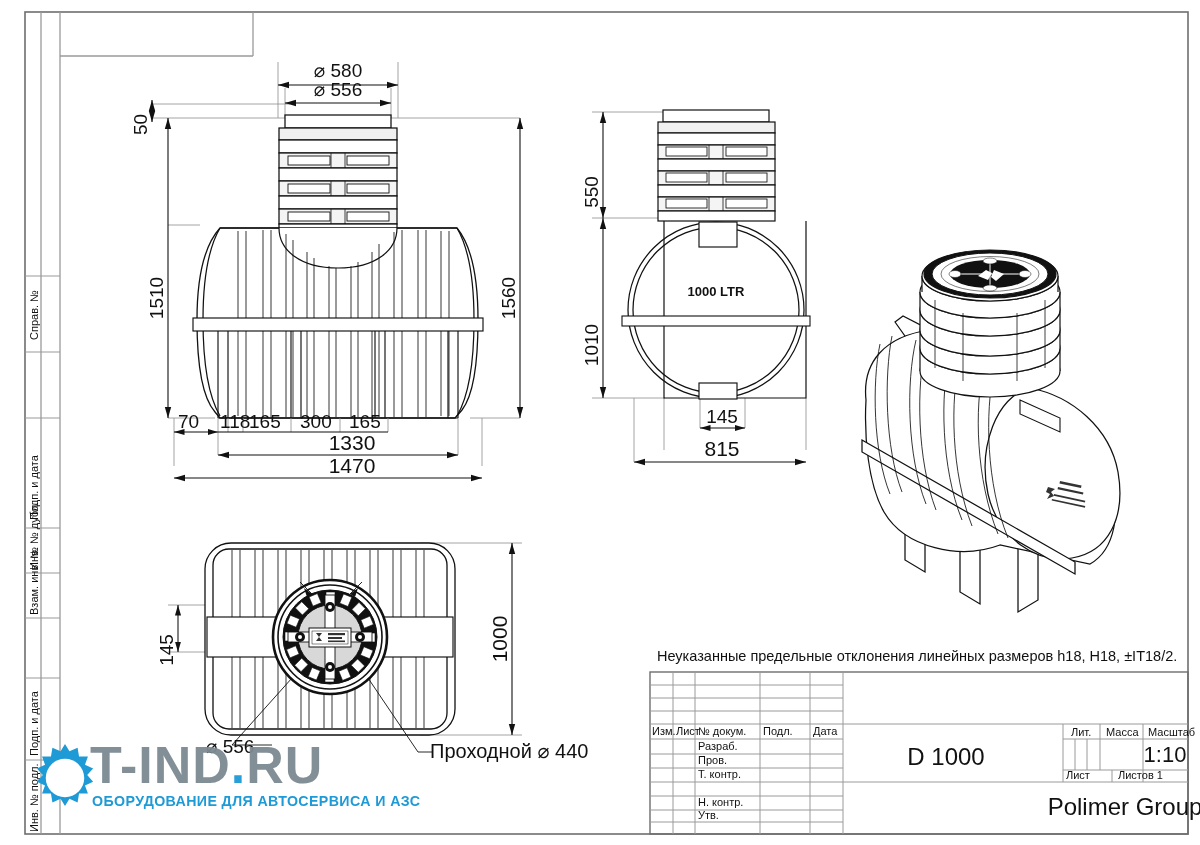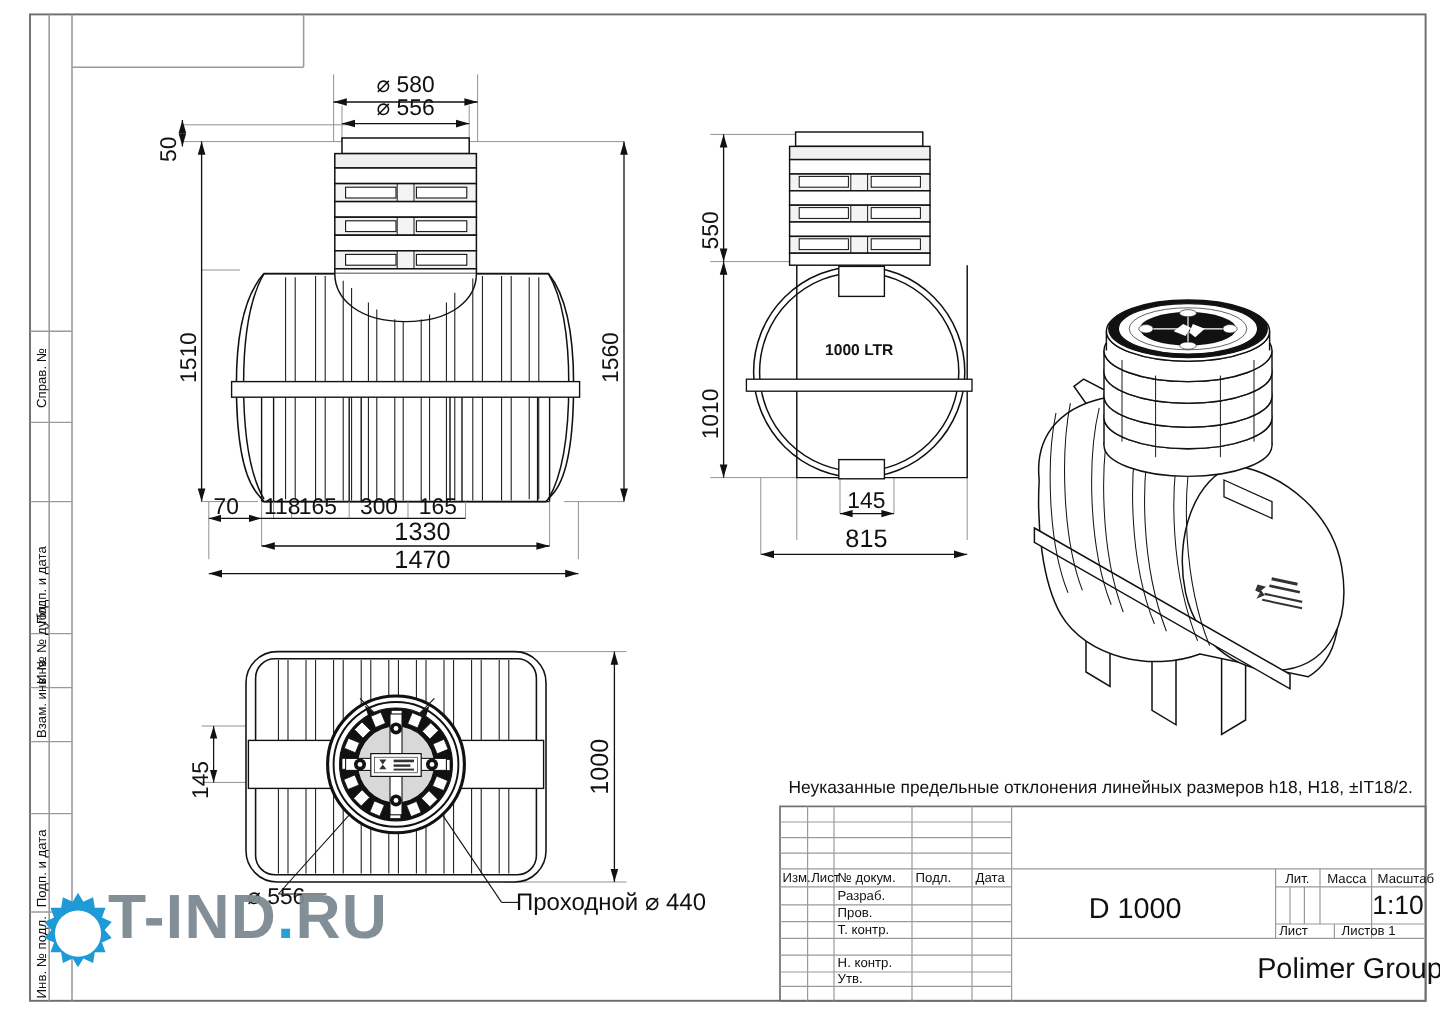--- a/index.html
+++ b/index.html
@@ -525,20 +525,21 @@
       <g fill="#1e9ad6">
         <path d="M50,4 l6,10 l11,-5 l2,12 l12,0 l-4,11 l11,5 l-8,9 l8,9 l-11,5 l4,11 l-12,0 l-2,12
                  l-11,-5 l-6,10 l-6,-10 l-11,5 l-2,-12 l-12,0 l4,-11 l-11,-5 l8,-9 l-8,-9 l11,-5
                  l-4,-11 l12,0 l2,-12 l11,5 Z"></path>
       </g>
       <circle cx="50" cy="50" r="26" fill="#fff"></circle>
       <path d="M50,26 a24,24 0 1,0 0,48 a24,24 0 0,1 0,-48 Z" fill="#1e9ad6"></path>
       <path d="M50,34 a16,16 0 1,0 0,32 a16,16 0 0,1 0,-32 Z" fill="#fff"></path>
     </svg>
     <div class="wm-main"><span>T-IND</span><span class="dot">.</span><span>RU</span></div>
+    <div class="wm-sub">ОБОРУДОВАНИЕ ДЛЯ АВТОСЕРВИСА И АЗС</div>
   </div>
 
   <svg class="layer">
     <text class="notetxt" x="657" y="661">Неуказанные предельные отклонения линейных размеров h18, H18, ±IT18/2.</text>
 
     <g stroke="#6e6e6e" stroke-width="1.4" fill="none">
       <rect x="650" y="672" width="538" height="162"></rect>
     </g>
     <g stroke="#9a9a9a" stroke-width="1" fill="none">
 

